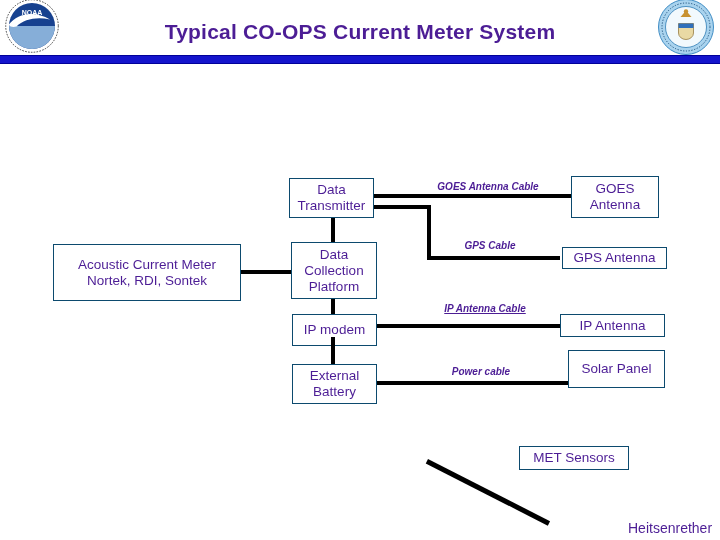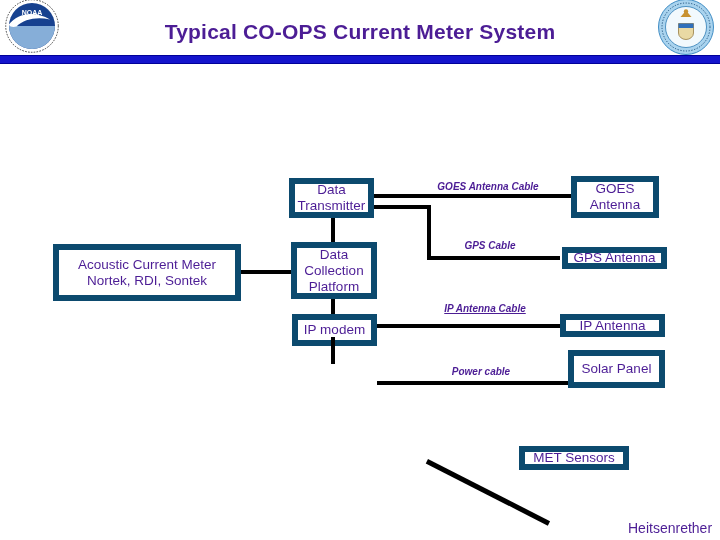--- a/index.html
+++ b/index.html
@@ -14,21 +14,21 @@
   }
   .blue-bar{
     position:absolute; left:0; top:55px; width:720px; height:7px;
     background:#1414cc; border-top:1px solid #000099; border-bottom:1px solid #000099;
   }
   .noaa-logo{position:absolute; left:5px; top:-1px; width:54px; height:54px;}
   .doc-seal{position:absolute; left:657px; top:-2px; width:58px; height:58px;}
 
   
   .node{
-    position:absolute; background:#fff; border:6px solid #0c4a6e;
+    position:absolute; background:#fff; border:1px solid #0c4a6e;
     display:flex; align-items:center; justify-content:center;
     text-align:center; font-size:13.5px; line-height:16px; white-space:pre-line;
     box-sizing:border-box;
   }
   .n-acoustic{left:53px;  top:244px; width:188px; height:57px;}
   .n-transmitter{left:289px; top:178px; width:85px; height:40px;}
   .n-dcp{left:291px; top:242px; width:86px; height:57px;}
   .n-ipmodem{left:292px; top:314px; width:85px; height:32px;text-align:center;}
   .n-battery{left:292px; top:364px; width:85px; height:40px;}
   .n-goes{left:571px; top:176px; width:88px; height:42px;}
@@ -97,20 +97,22 @@
   </div>
 
   <div class="node n-acoustic">Acoustic Current Meter
 Nortek, RDI, Sontek</div>
   <div class="node n-transmitter">Data
 Transmitter</div>
   <div class="node n-dcp">Data
 Collection
 Platform</div>
   <div class="node n-ipmodem">IP modem</div>
+  <div class="node n-battery">External
+Battery</div>
   <div class="node n-goes">GOES
 Antenna</div>
   <div class="node n-gps">GPS Antenna</div>
   <div class="node n-ipant">IP Antenna</div>
   <div class="node n-solar">Solar Panel</div>
   <div class="node n-met">MET Sensors</div>
 
   <div class="line l-goes"></div>
   <div class="line l-gps-a"></div>
   <div class="line l-gps-b"></div>

